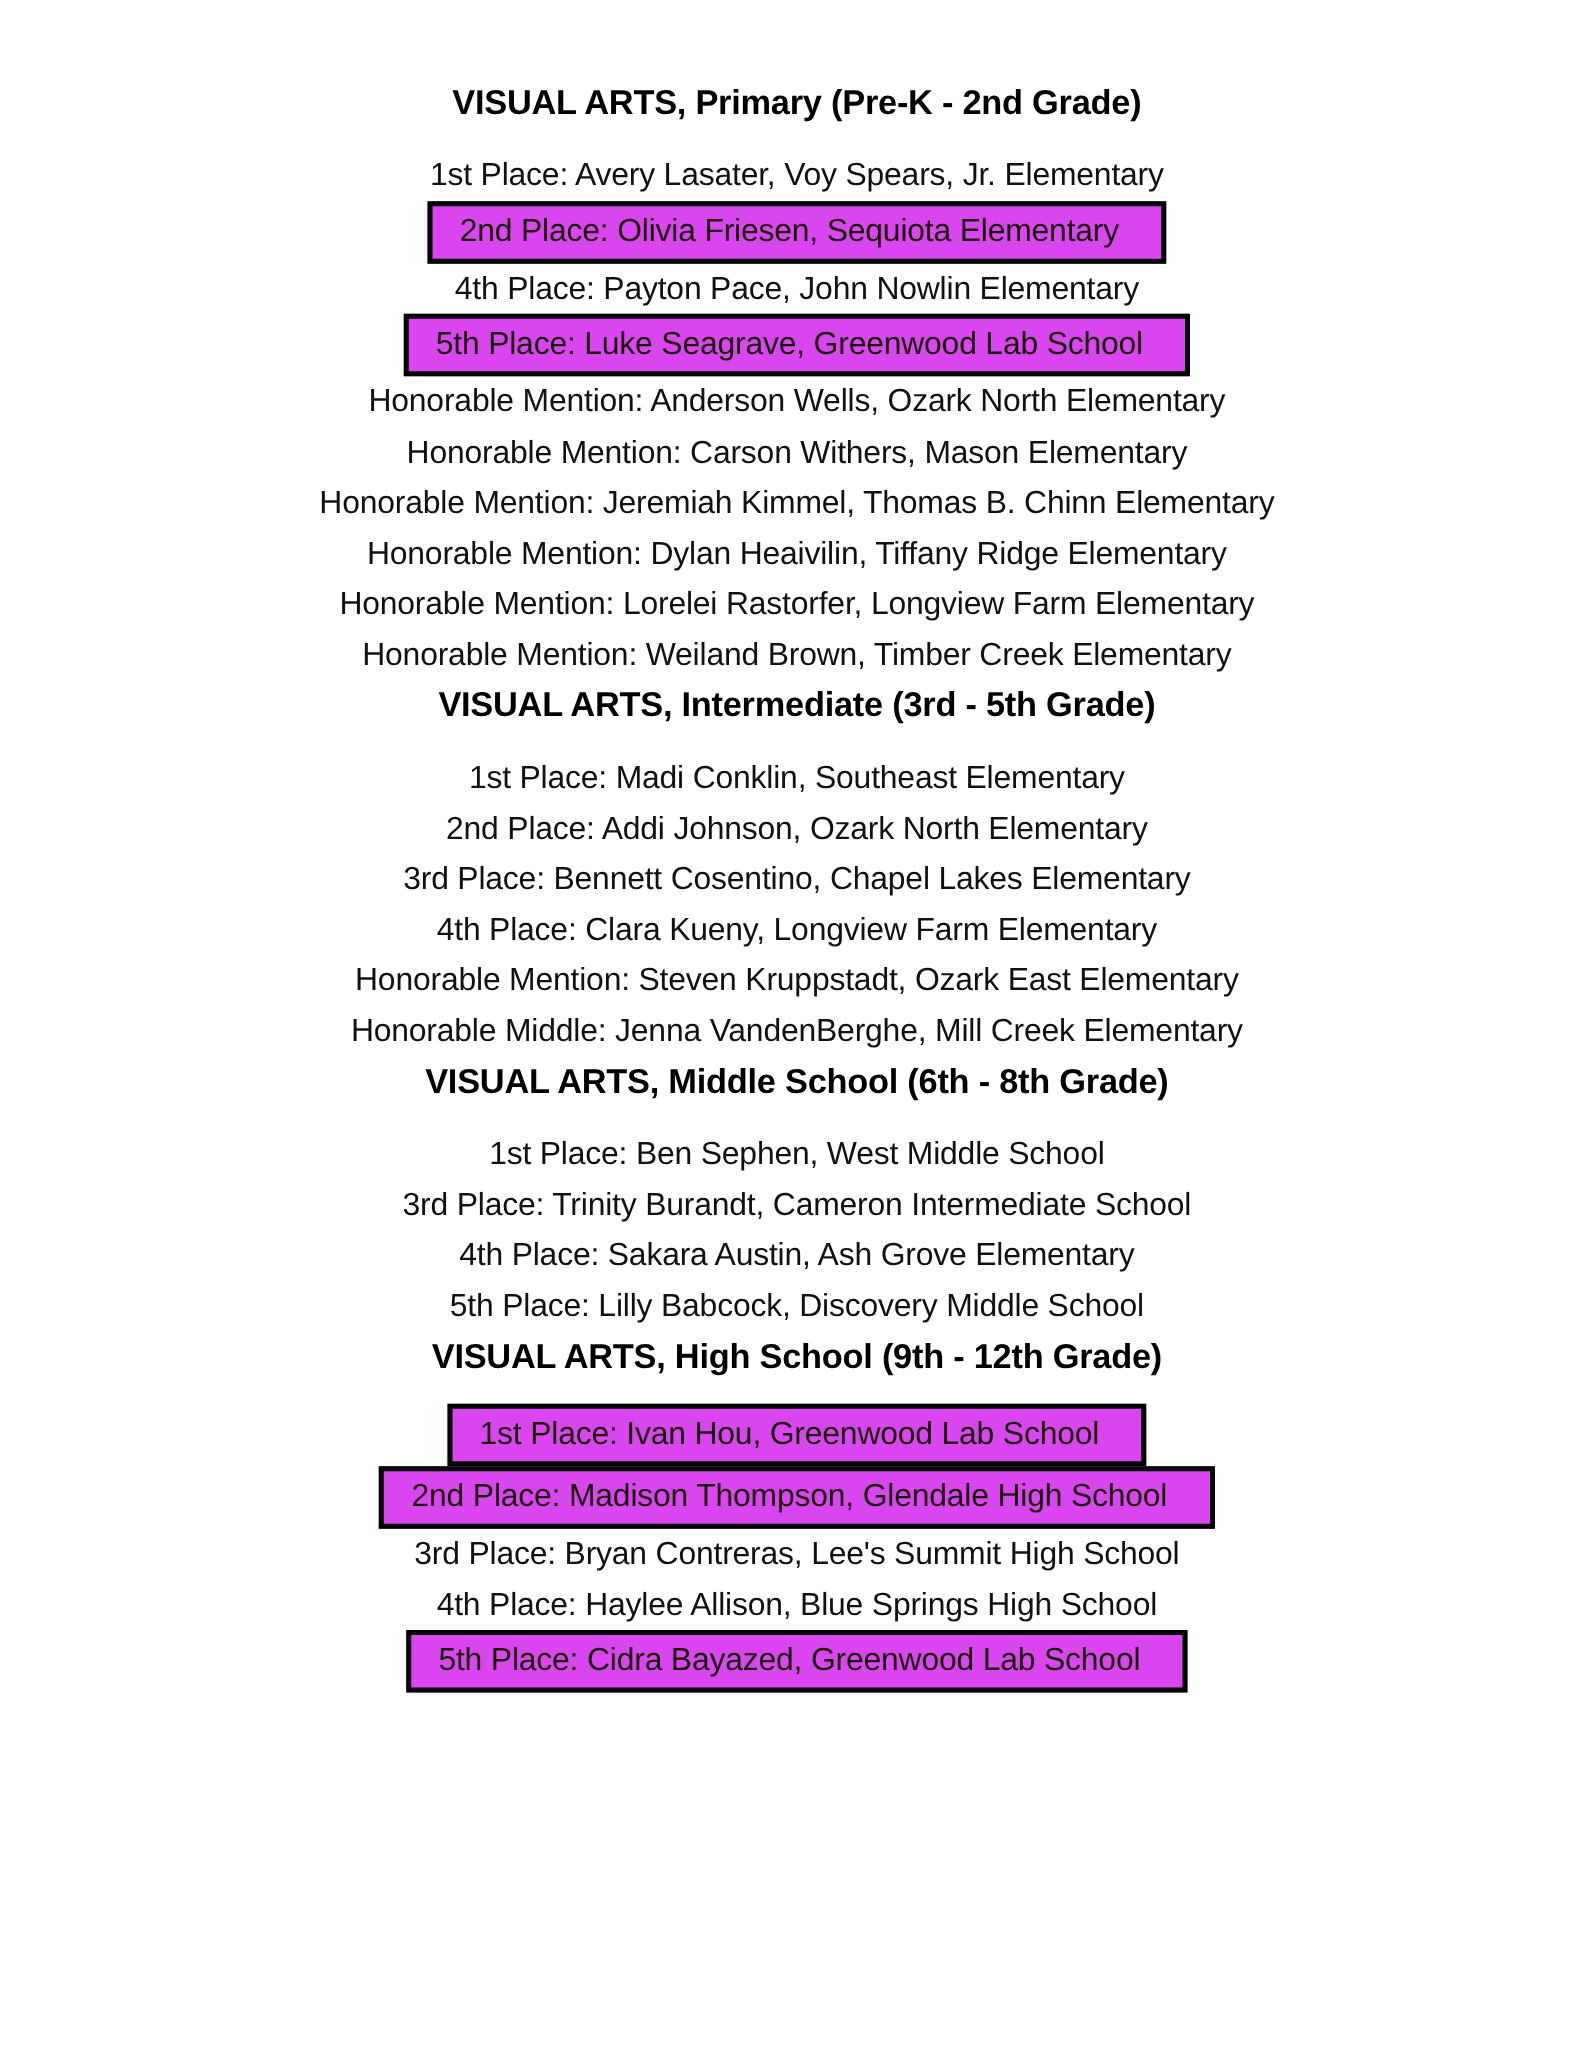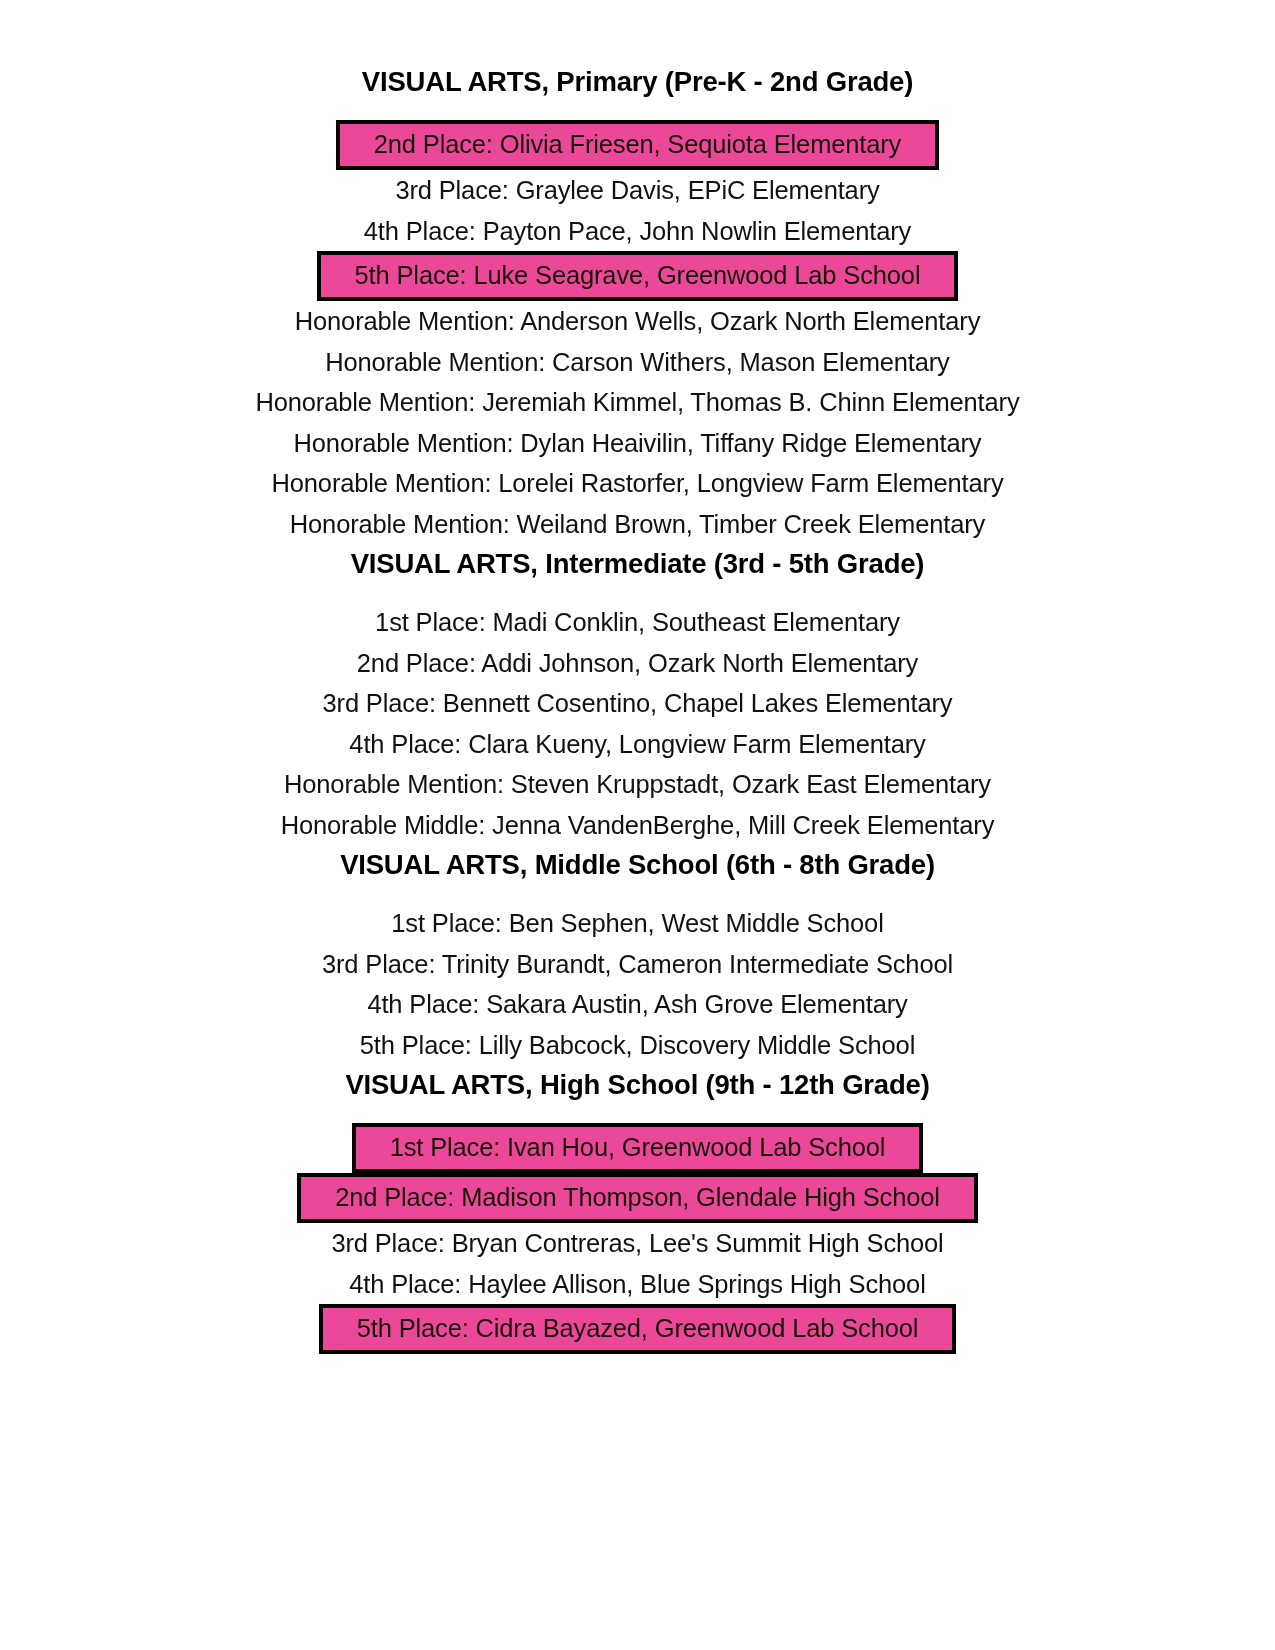--- a/index.html
+++ b/index.html
@@ -49,40 +49,40 @@
   .entry-row.plain {
     color: #111111;
   }
   .hl-wrap {
     display: flex;
     justify-content: center;
     line-height: 0;
   }
   .entry-row.highlight {
     display: inline-block;
-    background: #ec4899;
+    background: #d946ef;
     border: 4px solid #000000;
     box-sizing: border-box;
-    padding: 2px 34px 4px 34px;
+    padding: 2px 34px 4px 22px;
     line-height: 36px;
     color: #1a1408;
   }
 </style>
 </head>
 <body>
 
 <div class="page">
   <div id="sections-root">
       <div class="section">
         <div class="section-heading">VISUAL ARTS, Primary (Pre-K - 2nd Grade)</div>
         <div class="heading-gap-after"></div>
+        <div class="entry-row plain">1st Place: Avery Lasater, Voy Spears, Jr. Elementary</div>
         <div class="hl-wrap">
           <div class="entry-row highlight">2nd Place: Olivia Friesen, Sequiota Elementary</div>
         </div>
-        <div class="entry-row plain">3rd Place: Graylee Davis, EPiC Elementary</div>
         <div class="entry-row plain">4th Place: Payton Pace, John Nowlin Elementary</div>
         <div class="hl-wrap">
           <div class="entry-row highlight">5th Place: Luke Seagrave, Greenwood Lab School</div>
         </div>
         <div class="entry-row plain">Honorable Mention: Anderson Wells, Ozark North Elementary</div>
         <div class="entry-row plain">Honorable Mention: Carson Withers, Mason Elementary</div>
         <div class="entry-row plain">Honorable Mention: Jeremiah Kimmel, Thomas B. Chinn Elementary</div>
         <div class="entry-row plain">Honorable Mention: Dylan Heaivilin, Tiffany Ridge Elementary</div>
         <div class="entry-row plain">Honorable Mention: Lorelei Rastorfer, Longview Farm Elementary</div>
         <div class="entry-row plain">Honorable Mention: Weiland Brown, Timber Creek Elementary</div>

